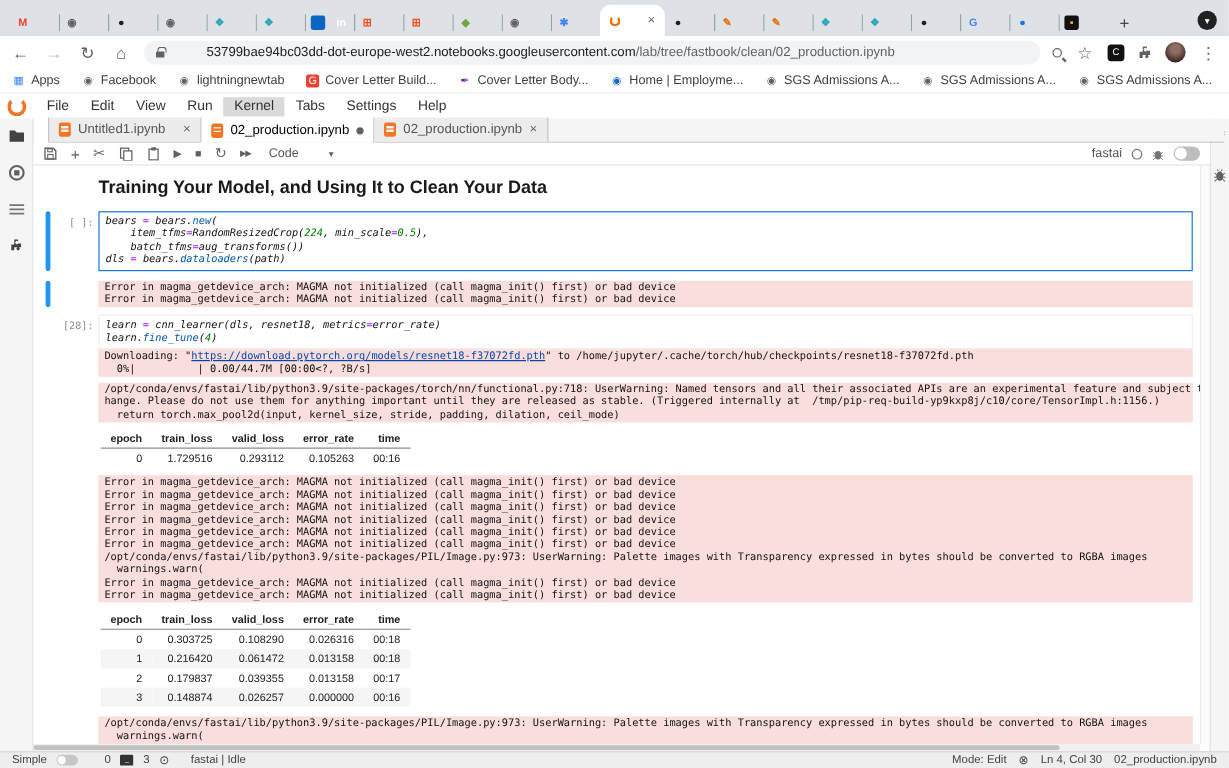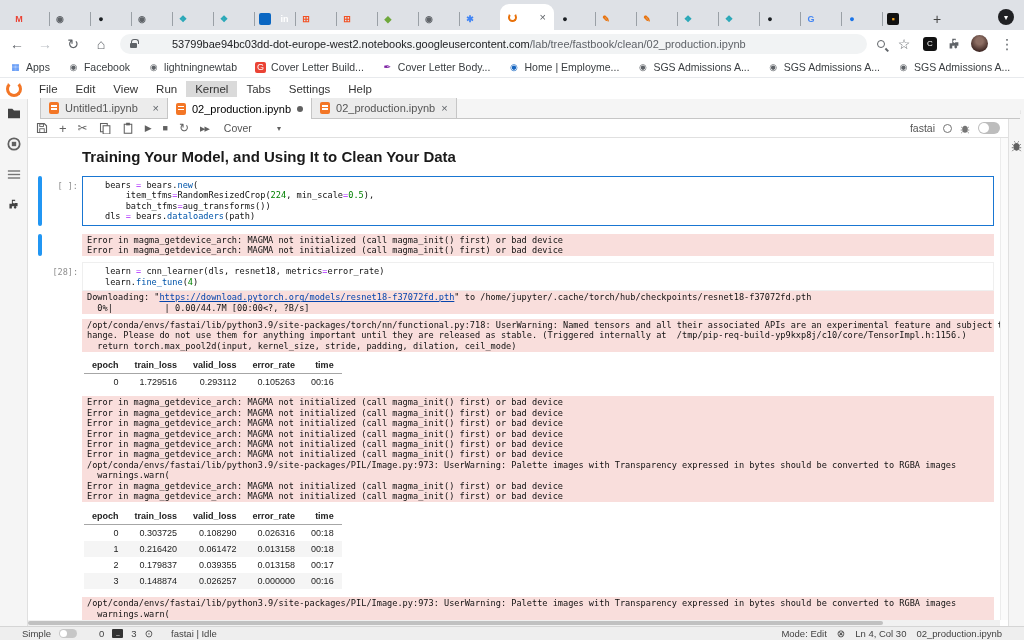--- a/index.html
+++ b/index.html
@@ -77,38 +77,38 @@
   #hscroll { position:absolute; left:28px; top:620px; width:972px; height:6px; background:#F1F1F1; }
   #hscroll .thumb { position:absolute; left:0; top:1px; height:4px; width:88%; background:#C1C1C1; border-radius:2px; }
 
   .nb { padding-top:10px; }
   .md-title { margin:0 6px 11px 54px; font-size:15px; font-weight:bold; color:#1A1A1A; }
   .cellrow { display:flex; margin-right:6px; }
   .collapser { width:4px; margin-left:10px; border-radius:2px; background:transparent; flex:0 0 4px; cursor:pointer; }
   .collapser.blue { background:#2196F3; }
   .promptcol { flex:0 0 40px; text-align:right; font-family:"DejaVu Sans Mono", monospace; font-size:8.5px; color:#8E8E8E; padding:5px 4px 0 0; white-space:nowrap; }
   .cellbody { flex:1; min-width:0; }
-  .editor { border:1px solid #1976D2; padding:3px 22px; background:#fff; }
+  .editor { border:1px solid #1976D2; padding:3px 5px; background:#fff;font-style:italic; }
   .editor.inactive { border:1px solid #EFEFEF; }
   .code-line, .errline { font-family:"DejaVu Sans Mono", monospace; font-size:8.6px; line-height:10.4px; white-space:pre; color:#111; }
   .tok-op { color:#AA22FF; }
   .tok-fn { color:#0055AA; }
   .tok-num { color:#008000; }
   .stderr { background:#F9DEDC; padding:1px 5px; }
   .outlink { color:#0645AD; text-decoration:underline; cursor:pointer; }
 
   .mtable { border-collapse:collapse; margin:3px 0 3px 2px; font-size:9px; color:#222; }
   .mtable th { font-weight:bold; border-bottom:1px solid #A6A6A6; padding:2px 8px 3px 8px; text-align:right; }
   .mtable td { padding:3px 8px; text-align:right; height:10px; }
   .mtable tbody tr:nth-child(even) { background:#F5F5F5; }
 
   .mb3{margin-bottom:3px;} .mb4{margin-bottom:4px;} .mb5{margin-bottom:5px;} .mb6{margin-bottom:6px;} .mb7{margin-bottom:0;} .mb8{margin-bottom:8px;}
 
   
-  #statusbar { position:absolute; left:0; top:626px; width:1024px; height:14px; background:#EEEEEE; border-top:1px solid #D5D5D5; display:flex; align-items:center; padding:0 22px; gap:8px; font-size:9.5px; color:#424242; }
+  #statusbar { position:absolute; left:0; top:626px; width:1024px; height:14px; background:#EEEEEE; border-top:1px solid #D5D5D5; display:flex; align-items:center; padding:0 10px; gap:8px; font-size:9.5px; color:#424242; }
   .stoggle { width:18px; height:9px; background:#C7C7C7; border-radius:5px; position:relative; cursor:pointer; }
   .stoggle::before { content:''; position:absolute; left:1px; top:1px; width:7px; height:7px; background:#fff; border-radius:50%; }
   .termic { width:11px; height:9px; background:#333; border-radius:1px; color:#fff; font-size:6px; line-height:9px; text-align:center; }
   .kic { font-size:10px; color:#424242; }
   #sb-center { position:absolute; left:0; right:0; text-align:center; pointer-events:none; }
   #sb-right { margin-left:auto; display:flex; align-items:flex-start; gap:10px; }
 </style>
 </head>
 <body>
 
@@ -417,21 +417,21 @@
       <rect x="5.5" y="5" width="9" height="11" fill="#fff" stroke="#616161" stroke-width="1.4"></rect>
     </svg>
   <svg class="tbic" width="12" height="12" viewBox="0 0 16 16">
       <rect x="3" y="3" width="10" height="12" fill="none" stroke="#616161" stroke-width="1.4"></rect>
       <rect x="5.5" y="1" width="5" height="3.5" fill="#616161"></rect>
     </svg>
   <span class="tbic" style="font-size:9px;">▶</span>
   <span class="tbic" style="font-size:9px;">■</span>
   <span class="tbic" style="font-size:12px;">↻</span>
   <span class="tbic" style="font-size:7px; letter-spacing:-1px;">▶▶</span>
-  <span class="celltype">Cover</span>
+  <span class="celltype">Code</span>
   <span class="tb-caret">▾</span>
   <div id="tb-right">
     <span class="kernelname">fastai</span>
     <span class="kstatus"></span>
     <svg width="10" height="11" viewBox="0 0 12 14">
         <ellipse cx="6" cy="8" rx="3.5" ry="4.5" fill="#757575"></ellipse>
         <g stroke="#757575" stroke-width="1">
           <line x1="1" y1="5" x2="3" y2="6.5"></line>
           <line x1="11" y1="5" x2="9" y2="6.5"></line>
           <line x1="0.5" y1="9" x2="2.5" y2="9"></line>

